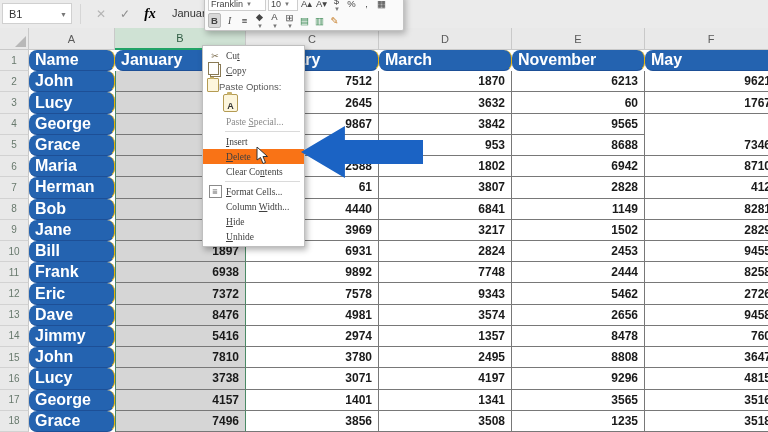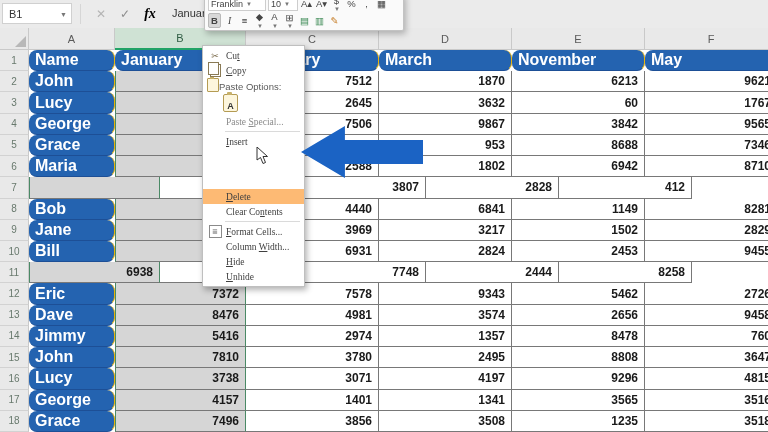--- a/index.html
+++ b/index.html
@@ -48,21 +48,21 @@
   .cell.txt{justify-content:flex-start;padding-left:6px;}
   .cell.blue{background:var(--header-blue);color:#fff;border-right:1px solid #eab308;border-bottom:1px solid #1d4f96;font-size:16px;border-radius:8px;}
   .cell.selgrey{background:var(--selection-grey);border-left:1px solid #4b8a66;border-right:1px solid #4b8a66;}
   .w-a{width:86px;}.w-b{width:131px;}.w-c{width:133px;}.w-d{width:133px;}.w-e{width:133px;}.w-f{width:133px;}
 
   
   .context-menu{position:absolute;left:202px;top:45px;width:103px;background:#fff;border:1px solid #bfbfbf;box-shadow:2px 3px 6px rgba(0,0,0,.3);z-index:30;padding:2px 0;box-sizing:border-box;}
   .cm-item{height:15px;display:flex;align-items:center;font-size:9.5px;color:#3f3f3f;padding:0 4px 0 4px;}
   .cm-item .ic{width:16px;display:flex;align-items:center;justify-content:center;font-size:9px;color:#7a6a4a;flex:none;}
   .cm-item .lbl{margin-left:3px;white-space:nowrap;font-family:Liberation Serif, serif;}
-  .cm-item.hl{background:#fdba74;margin-top:40px;}
+  .cm-item.hl{background:#f97316;}
   .cm-item.muted{color:#8a8a8a;}
   .cm-label{height:14px;display:flex;align-items:flex-end;font-size:9.5px;color:#5a5a5a;padding:0 4px;}
   .cm-sep{height:1px;background:#dadada;margin:2px 4px 2px 22px;}
   .cm-pasterow{height:22px;display:flex;align-items:center;padding-left:20px;}
   .paste-a{width:13px;height:16px;border:1px solid #b49b53;background:#fdf6dd;border-radius:2px;position:relative;display:flex;align-items:flex-end;justify-content:center;font-size:9px;color:#333;font-weight:bold;}
   .paste-a::before{content:"";position:absolute;top:-3px;left:3px;width:5px;height:3px;background:#c7b06a;border-radius:1px;}
   .ic-copy{width:9px;height:11px;border:1px solid #8a7a55;background:#fff;position:relative;}
   .ic-copy::before{content:"";position:absolute;left:-3px;top:-3px;width:9px;height:11px;border:1px solid #8a7a55;background:#fff;}
   .ic-clip{width:10px;height:12px;border:1px solid #b49b53;background:#fdf6dd;position:relative;border-radius:1px;}
   .ic-clip::before{content:"";position:absolute;top:-2px;left:2px;width:4px;height:2px;background:#c7b06a;}
@@ -197,21 +197,20 @@
         <div class="cell w-b selgrey num"></div>
         <div class="cell w-c num">2645</div>
         <div class="cell w-d num">3632</div>
         <div class="cell w-e num">60</div>
         <div class="cell w-f num">1767</div>
       </div>
       <div class="sheet-row">
         <div class="rn">4</div>
         <div class="cell w-a blue txt">George</div>
         <div class="cell w-b selgrey num"></div>
-        <div class="cell w-c num">7506</div>
         <div class="cell w-d num">9867</div>
         <div class="cell w-e num">3842</div>
         <div class="cell w-f num">9565</div>
       </div>
       <div class="sheet-row">
         <div class="rn">5</div>
         <div class="cell w-a blue txt">Grace</div>
         <div class="cell w-b selgrey num"></div>
         <div class="cell w-c num"></div>
         <div class="cell w-d num">953</div>
@@ -222,20 +221,21 @@
         <div class="rn">6</div>
         <div class="cell w-a blue txt">Maria</div>
         <div class="cell w-b selgrey num"></div>
         <div class="cell w-c num">2588</div>
         <div class="cell w-d num">1802</div>
         <div class="cell w-e num">6942</div>
         <div class="cell w-f num">8710</div>
       </div>
       <div class="sheet-row">
         <div class="rn">7</div>
+        <div class="cell w-a blue txt">Herman</div>
         <div class="cell w-b selgrey num"></div>
         <div class="cell w-c num">61</div>
         <div class="cell w-d num">3807</div>
         <div class="cell w-e num">2828</div>
         <div class="cell w-f num">412</div>
       </div>
       <div class="sheet-row">
         <div class="rn">8</div>
         <div class="cell w-a blue txt">Bob</div>
         <div class="cell w-b selgrey num"></div>
@@ -257,20 +257,21 @@
         <div class="rn">10</div>
         <div class="cell w-a blue txt">Bill</div>
         <div class="cell w-b selgrey num">1897</div>
         <div class="cell w-c num">6931</div>
         <div class="cell w-d num">2824</div>
         <div class="cell w-e num">2453</div>
         <div class="cell w-f num">9455</div>
       </div>
       <div class="sheet-row">
         <div class="rn">11</div>
+        <div class="cell w-a blue txt">Frank</div>
         <div class="cell w-b selgrey num">6938</div>
         <div class="cell w-c num">9892</div>
         <div class="cell w-d num">7748</div>
         <div class="cell w-e num">2444</div>
         <div class="cell w-f num">8258</div>
       </div>
       <div class="sheet-row">
         <div class="rn">12</div>
         <div class="cell w-a blue txt">Eric</div>
         <div class="cell w-b selgrey num">7372</div>

